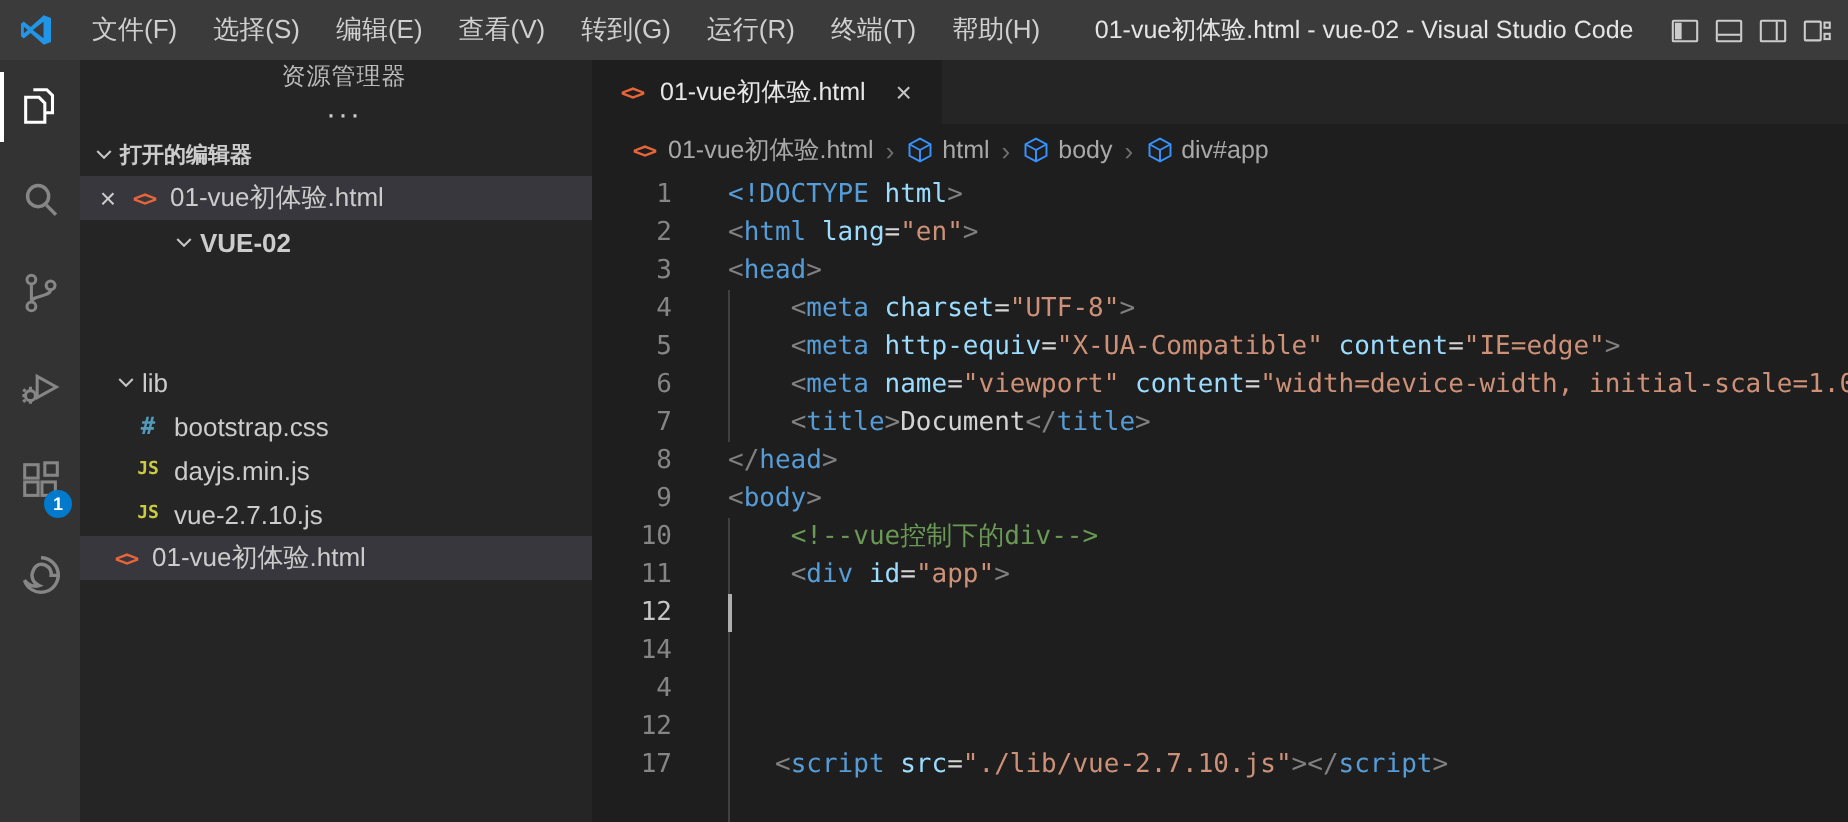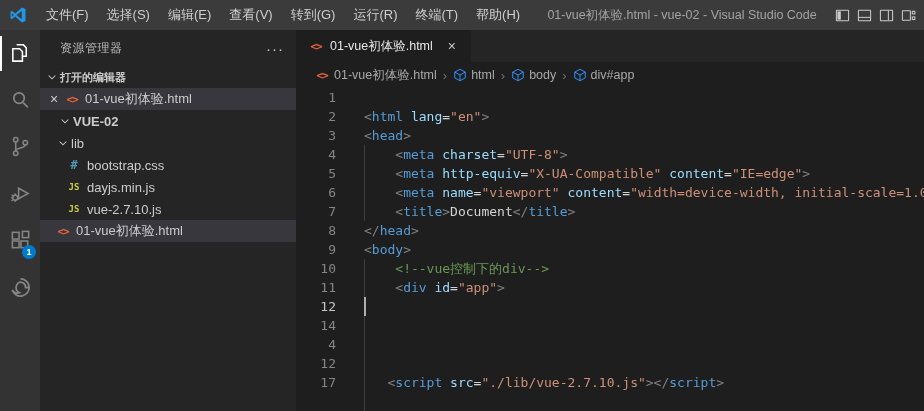--- a/index.html
+++ b/index.html
@@ -4,38 +4,38 @@
 <style>
   html,body{margin:0;padding:0;background:#1e1e1e;overflow:hidden;}
   *{box-sizing:border-box;}
   body{width:924px;height:411px;font-family:"Liberation Sans",sans-serif;color:#cccccc;font-size:13px;position:relative;}
 
   
   .titlebar{position:absolute;left:0;top:0;width:924px;height:30px;background:#3b3b3b;display:flex;align-items:center;}
   .tb-logo{width:18px;height:18px;margin:0 10px 0 9px;flex:0 0 auto;}
   .menus{display:flex;align-items:flex-end;height:100%;}
   .menu-item{padding:0 9px;height:100%;display:flex;align-items:center;color:#cfcfcf;cursor:default;white-space:nowrap;}
-  .tb-title{flex:1;text-align:center;color:#a3a3a3;font-size:12.5px;white-space:nowrap;overflow:hidden;}
+  .tb-title{flex:1;text-align:center;color:#e5e5e5;font-size:12.5px;white-space:nowrap;overflow:hidden;}
   .tb-icons{display:flex;align-items:center;gap:7px;padding-right:8px;}
   .tb-icon{width:15px;height:15px;display:flex;align-items:center;justify-content:center;}
 
   
   .main{position:absolute;top:30px;left:0;width:924px;height:381px;display:flex;}
 
   
   .activitybar{width:40px;background:#333333;height:100%;display:flex;flex-direction:column;align-items:center;flex:0 0 auto;}
   .ab-item{width:40px;height:47px;display:flex;align-items:center;justify-content:center;position:relative;color:#868686;}
   .ab-item svg{width:23px;height:23px;}
   .ab-item.active{color:#ffffff;}
   .ab-item.active::before{content:"";position:absolute;left:0;top:6px;bottom:6px;width:2px;background:#ffffff;}
   .ab-badge{position:absolute;right:4px;bottom:6px;min-width:14px;height:14px;border-radius:8px;background:var(--accent);color:#fff;font-size:9px;line-height:14px;text-align:center;font-weight:bold;}
 
   
   .sidebar{width:256px;background:#252526;height:100%;flex:0 0 auto;overflow:hidden;position:relative;}
-  .sb-header{height:36px;display:flex;align-items:center;padding:0 12px 0 20px;color:#bbbbbb;font-size:12px;}
+  .sb-header{height:36px;display:flex;align-items:center;padding:0 12px 0 20px;color:#bbbbbb;font-size:12px;flex-direction:column;}
   .sb-header .hdr-label{flex:1;letter-spacing:.5px;}
   .sb-dots{color:#cccccc;font-size:15px;letter-spacing:1px;cursor:pointer;}
   .sb-row{height:22px;display:flex;align-items:center;color:#cccccc;white-space:nowrap;cursor:pointer;}
   .sb-row.selected{background:#37373d;}
   .sb-row .chev{width:16px;height:16px;display:flex;align-items:center;justify-content:center;flex:0 0 16px;color:#c5c5c5;}
   .sb-row.bold{font-weight:bold;}
   .fi{width:16px;flex:0 0 16px;text-align:center;font-family:"DejaVu Sans Mono",monospace;font-weight:bold;font-size:10px;margin-right:5px;}
   .fi.html{color:var(--html-icon);font-size:11px;letter-spacing:-1px;}
   .fi.js{color:var(--js-icon);font-size:9px;}
   .fi.css{color:var(--css-icon);font-size:12px;}
@@ -169,29 +169,29 @@
       <span style="font-size:11px;">打开的编辑器</span>
     </div>
     <div id="openEditors">
         <div class="sb-row selected">
           <span class="oe-close">×</span>
           <span class="fi html">&lt;&gt;</span>
           <span>01-vue初体验.html</span>
         </div>
       </div>
     <div id="tree">
-        <div class="sb-row bold" style="padding-left: 17px;">
+        <div class="sb-row bold" style="padding-left: 4px; margin-left: 40px;">
           <span class="chev">
             <svg viewBox="0 0 16 16" width="12" height="12" fill="none" stroke="currentColor" stroke-width="1.4">
               <path d="m3.5 6 4.5 4.5L12.5 6"></path>
             </svg>
           </span>
           <span>VUE-02</span>
         </div>
-        <div class="sb-row" style="padding-left: 15px;">
+        <div class="sb-row" style="padding-left: 15px; margin-top: 48px;">
           <span class="chev">
             <svg viewBox="0 0 16 16" width="12" height="12" fill="none" stroke="currentColor" stroke-width="1.4">
               <path d="m3.5 6 4.5 4.5L12.5 6"></path>
             </svg>
           </span>
           <span>lib</span>
         </div>
         <div class="sb-row" style="padding-left: 26px;">
           <span class="fi css">#</span>
           <span>bootstrap.css</span>
@@ -243,21 +243,21 @@
         <span class="bc-sep">›</span>
         <span class="bc-item">
           <span class="bc-cube"><svg viewBox="0 0 16 16" width="14" height="14" fill="none" stroke="#3794ff" stroke-width="1.1">
               <path d="M8 1.5 14 4.7v6.6L8 14.5 2 11.3V4.7z"></path>
               <path d="M2 4.7 8 8l6-3.3M8 8v6.5"></path>
             </svg></span>
           <span>div#app</span>
         </span>
       </div>
     <div class="code" id="code">
-        <div class="line"><span class="ln">1</span></div>
+        <div class="line"><span class="ln">1</span><span class="lc"><span class="tk-doct">&lt;!DOCTYPE</span><span class="tk-txt"> </span><span class="tk-attr">html</span><span class="tk-p">&gt;</span></span></div>
         <div class="line"><span class="ln">2</span><span class="lc"><span class="tk-p">&lt;</span><span class="tk-tag">html</span><span class="tk-txt"> </span><span class="tk-attr">lang</span><span class="tk-txt">=</span><span class="tk-str">"en"</span><span class="tk-p">&gt;</span></span></div>
         <div class="line"><span class="ln">3</span><span class="lc"><span class="tk-p">&lt;</span><span class="tk-tag">head</span><span class="tk-p">&gt;</span></span></div>
         <div class="line"><span class="ln">4</span><span class="lc"><span class="tk-txt">    </span><span class="tk-p">&lt;</span><span class="tk-tag">meta</span><span class="tk-txt"> </span><span class="tk-attr">charset</span><span class="tk-txt">=</span><span class="tk-str">"UTF-8"</span><span class="tk-p">&gt;</span></span></div>
         <div class="line"><span class="ln">5</span><span class="lc"><span class="tk-txt">    </span><span class="tk-p">&lt;</span><span class="tk-tag">meta</span><span class="tk-txt"> </span><span class="tk-attr">http-equiv</span><span class="tk-txt">=</span><span class="tk-str">"X-UA-Compatible"</span><span class="tk-txt"> </span><span class="tk-attr">content</span><span class="tk-txt">=</span><span class="tk-str">"IE=edge"</span><span class="tk-p">&gt;</span></span></div>
         <div class="line"><span class="ln">6</span><span class="lc"><span class="tk-txt">    </span><span class="tk-p">&lt;</span><span class="tk-tag">meta</span><span class="tk-txt"> </span><span class="tk-attr">name</span><span class="tk-txt">=</span><span class="tk-str">"viewport"</span><span class="tk-txt"> </span><span class="tk-attr">content</span><span class="tk-txt">=</span><span class="tk-str">"width=device-width, initial-scale=1.0"</span></span></div>
         <div class="line"><span class="ln">7</span><span class="lc"><span class="tk-txt">    </span><span class="tk-p">&lt;</span><span class="tk-tag">title</span><span class="tk-p">&gt;</span><span class="tk-txt">Document</span><span class="tk-p">&lt;/</span><span class="tk-tag">title</span><span class="tk-p">&gt;</span></span></div>
         <div class="line"><span class="ln">8</span><span class="lc"><span class="tk-p">&lt;/</span><span class="tk-tag">head</span><span class="tk-p">&gt;</span></span></div>
         <div class="line"><span class="ln">9</span><span class="lc"><span class="tk-p">&lt;</span><span class="tk-tag">body</span><span class="tk-p">&gt;</span></span></div>
         <div class="line"><span class="ln">10</span><span class="lc"><span class="tk-txt">    </span><span class="tk-cmt">&lt;!--vue控制下的div--&gt;</span></span></div>
         <div class="line"><span class="ln">11</span><span class="lc"><span class="tk-txt">    </span><span class="tk-p">&lt;</span><span class="tk-tag">div</span><span class="tk-txt"> </span><span class="tk-attr">id</span><span class="tk-txt">=</span><span class="tk-str">"app"</span><span class="tk-p">&gt;</span></span></div>

